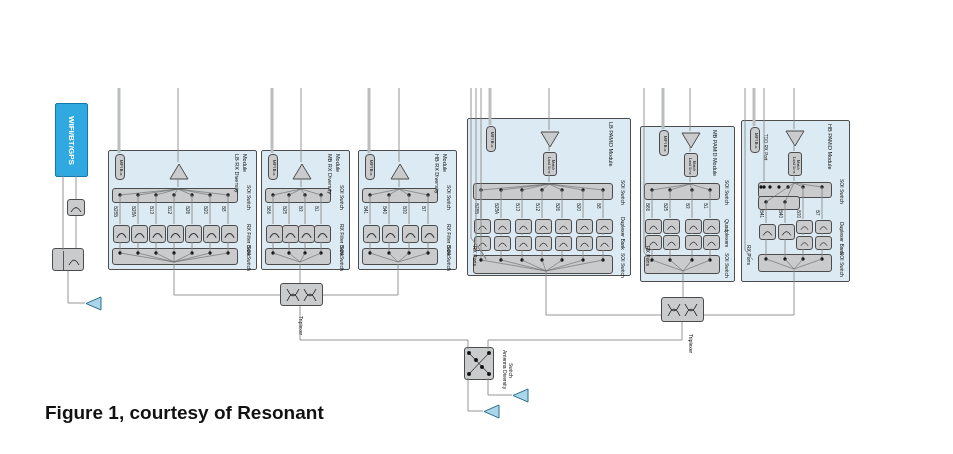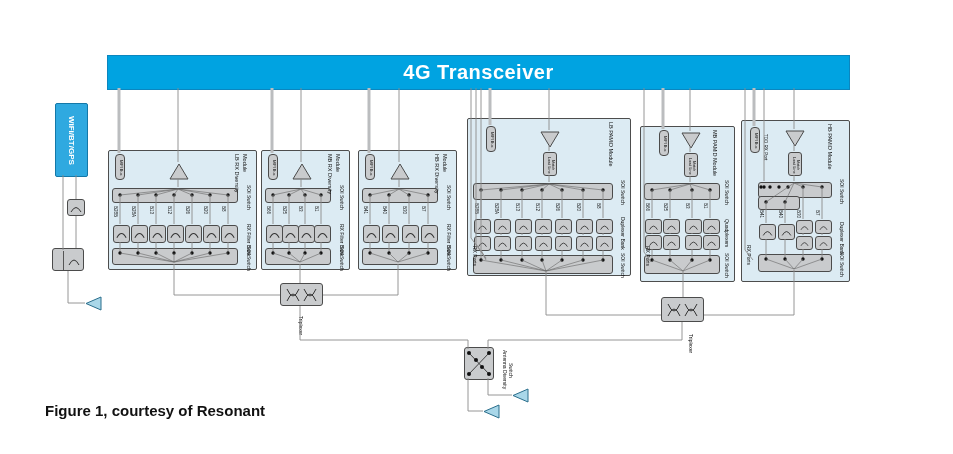--- a/index.html
+++ b/index.html
@@ -17,31 +17,28 @@
   .block{background:#C9CBCD;border:1px solid #4b4b4b;border-radius:3px;box-sizing:border-box;z-index:2;}
   .bar{background:#C9CBCD;border:1px solid #4b4b4b;border-radius:3px;box-sizing:border-box;z-index:2;}
   .lbl{font-size:5px;line-height:1.25;color:#111;z-index:3;display:flex;align-items:center;justify-content:center;text-align:center;}
   .title{font-size:5.5px;line-height:1.35;color:#111;z-index:3;}
   .band{font-size:4.5px;z-index:3;}
   .tiny{font-size:3.8px;line-height:1.15;}
   .filter{background:#C9CBCD;border:1px solid #4b4b4b;border-radius:3px;box-sizing:border-box;z-index:2;
           display:flex;align-items:center;justify-content:center;}
   .amp{z-index:2;}
   #wires{left:0;top:0;z-index:4;pointer-events:none;}
-  #caption{left:45px;top:402px;font-weight:bold;font-size:15px;z-index:2;}
+  #caption{left:45px;top:402px;font-weight:bold;font-size:19px;z-index:2;}
   .ant{z-index:3;}
 </style>
 </head>
 <body>
 
 <div id="canvas">
 
-  <div id="banner" class="abs">
-    <span>4G Transceiver</span>
-  </div>
 
   <div id="wifi" class="abs">
     <span class="v">WiFi/BT/GPS</span>
   </div>
 
   <div class="abs filter" style="left:67px;top:199px;width:18px;height:17px;">
     <svg width="14" height="14" viewBox="0 0 14 14">
         <path d="M2 11 Q7 2 12 11" stroke="#333" fill="none" stroke-width="1"></path>
       </svg>
   </div>

